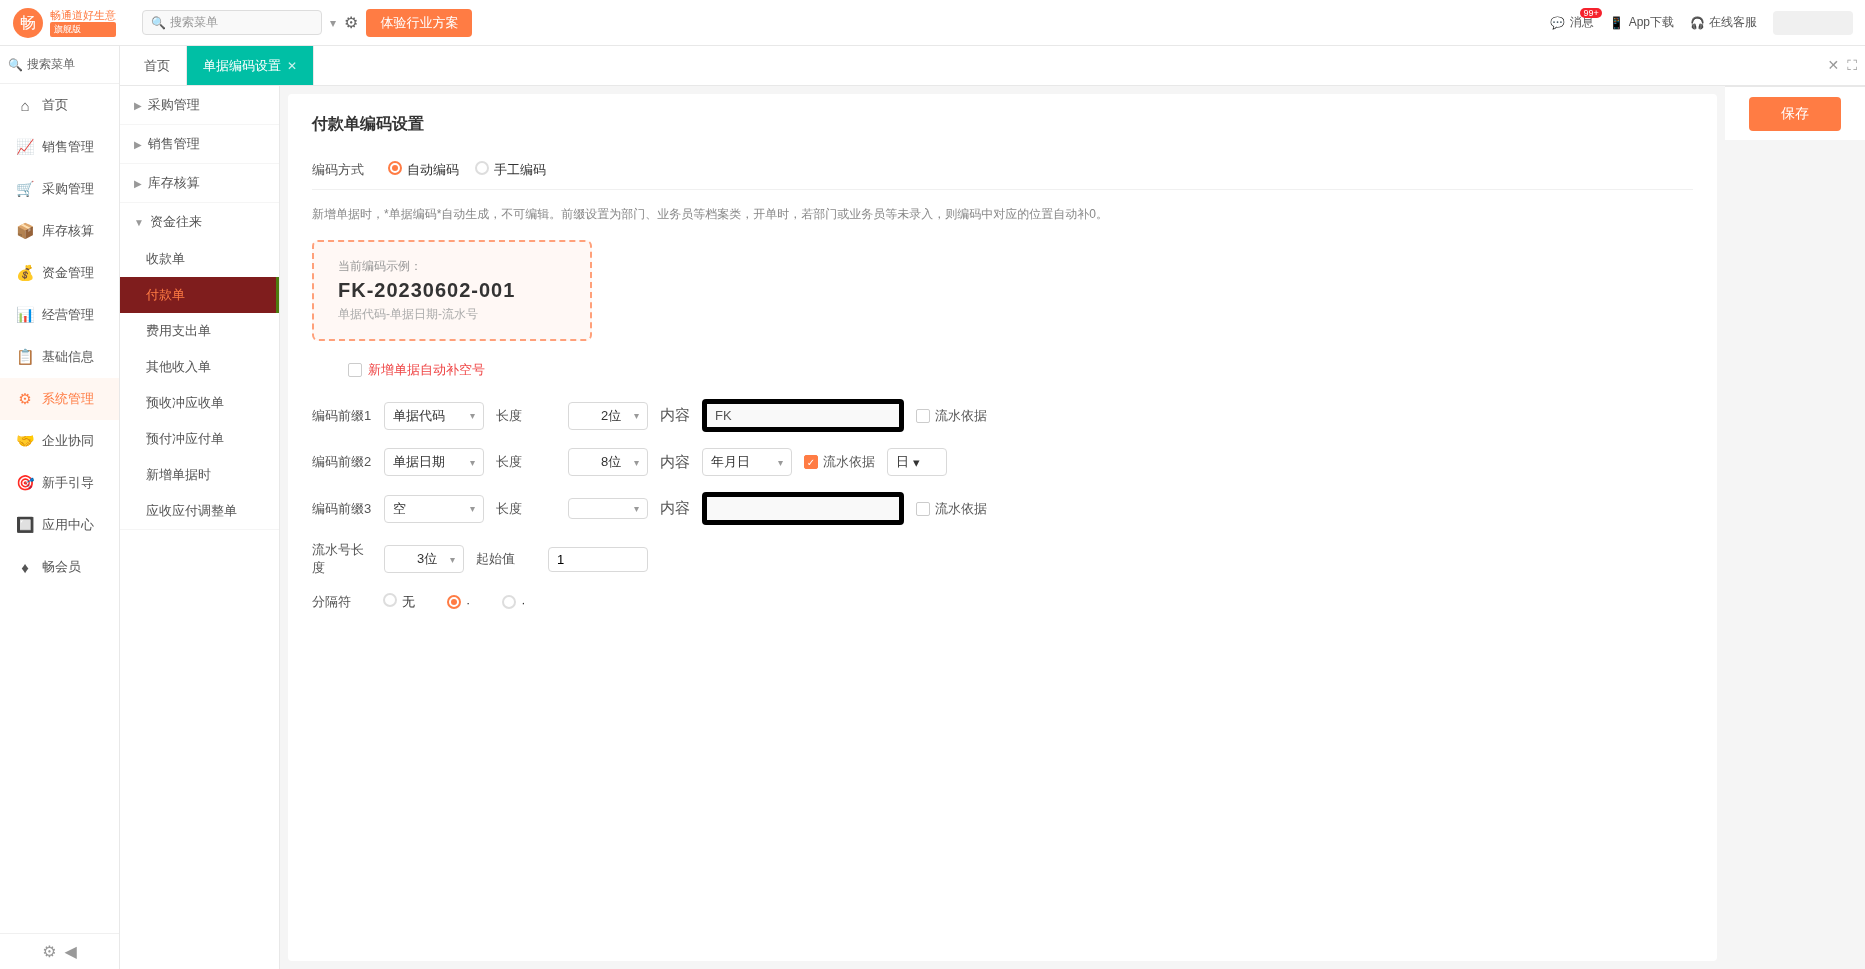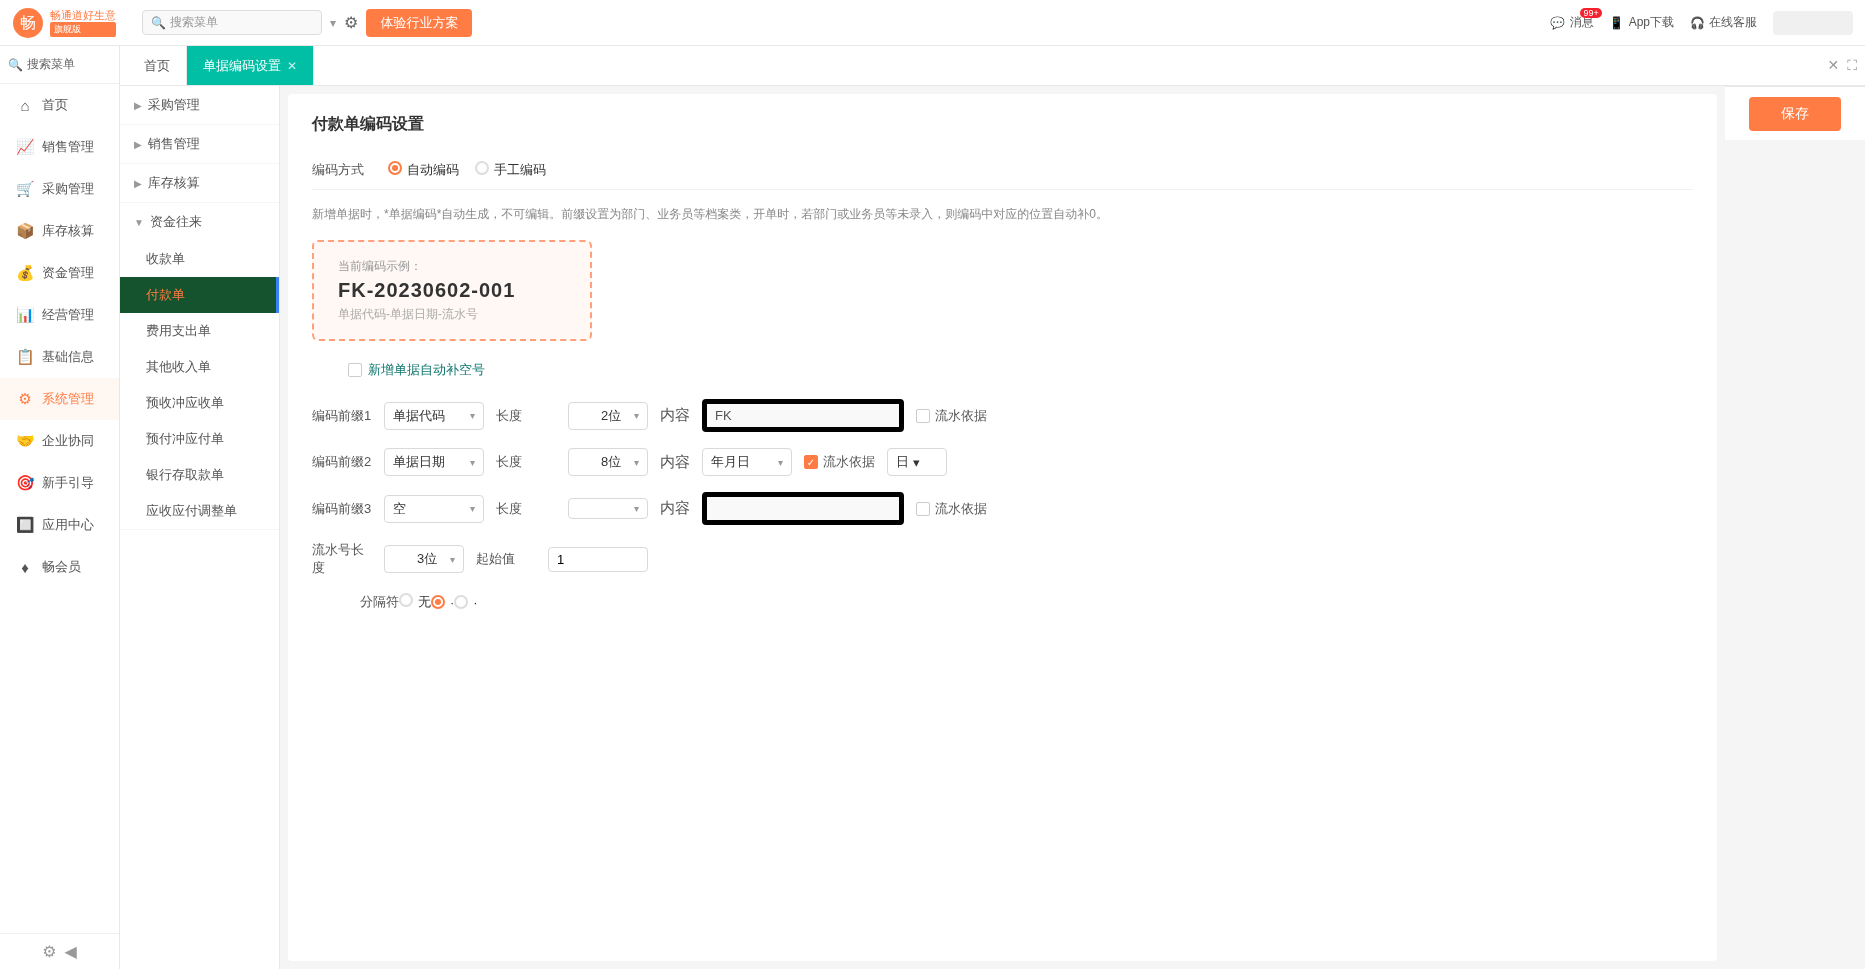--- a/index.html
+++ b/index.html
@@ -247,22 +247,22 @@
       color: #999;
     }
     .sub-nav-item {
       padding: 9px 14px 9px 26px;
       font-size: 13px;
       color: #555;
       cursor: pointer;
     }
     .sub-nav-item.active {
       color: #ff7c44;
-      background: #14532d;
-      border-right: 3px solid #3b82f6;
+      background: #7f1d1d;
+      border-right: 3px solid #4d7c0f;
     }
 
     
     .page-content {
       flex: 1;
       padding: 20px 24px;
       overflow-y: auto;
       background: #fff;
       margin: 8px;
       border-radius: 4px;
@@ -354,21 +354,21 @@
       margin-top: 4px;
     }
 
     
     .auto-fill-row {
       display: flex;
       align-items: center;
       gap: 6px;
       margin-bottom: 20px;
       font-size: 13px;
-      color: #0f766e;
+      color: #ef4444;
       padding-left: 36px;
     }
     .checkbox-box {
       width: 14px;
       height: 14px;
       border: 1px solid #ccc;
       border-radius: 2px;
       display: flex;
       align-items: center;
       justify-content: center;
@@ -456,23 +456,22 @@
       border-radius: 4px;
       padding: 4px 8px;
       font-size: 13px;
       width: 100px;
     }
 
     
     .separator-row {
       display: flex;
       align-items: center;
-      gap: 0;
+      gap: 32px;
       margin-bottom: 16px;
-      margin-left: 48px;
     }
     .separator-label {
       font-size: 13px;
       color: #555;
     }
 
     
     .day-select {
       display: flex;
       align-items: center;
@@ -662,21 +661,21 @@
           <div class="sub-nav-group-title">
             <span class="arrow">▼</span>
             <span>资金往来</span>
           </div>
           <div class="sub-nav-item">收款单</div>
           <div class="sub-nav-item active">付款单</div>
           <div class="sub-nav-item">费用支出单</div>
           <div class="sub-nav-item">其他收入单</div>
           <div class="sub-nav-item">预收冲应收单</div>
           <div class="sub-nav-item">预付冲应付单</div>
-          <div class="sub-nav-item">银行存取款单</div>
+          <div class="sub-nav-item">新增单据时</div>
           <div class="sub-nav-item">应收应付调整单</div>
         </div>
       </div>
 
       <div style="flex:1; display:flex; flex-direction:row; overflow:hidden;">
         <div class="page-content">
 
           <div class="page-title">付款单编码设置</div>
 
           

